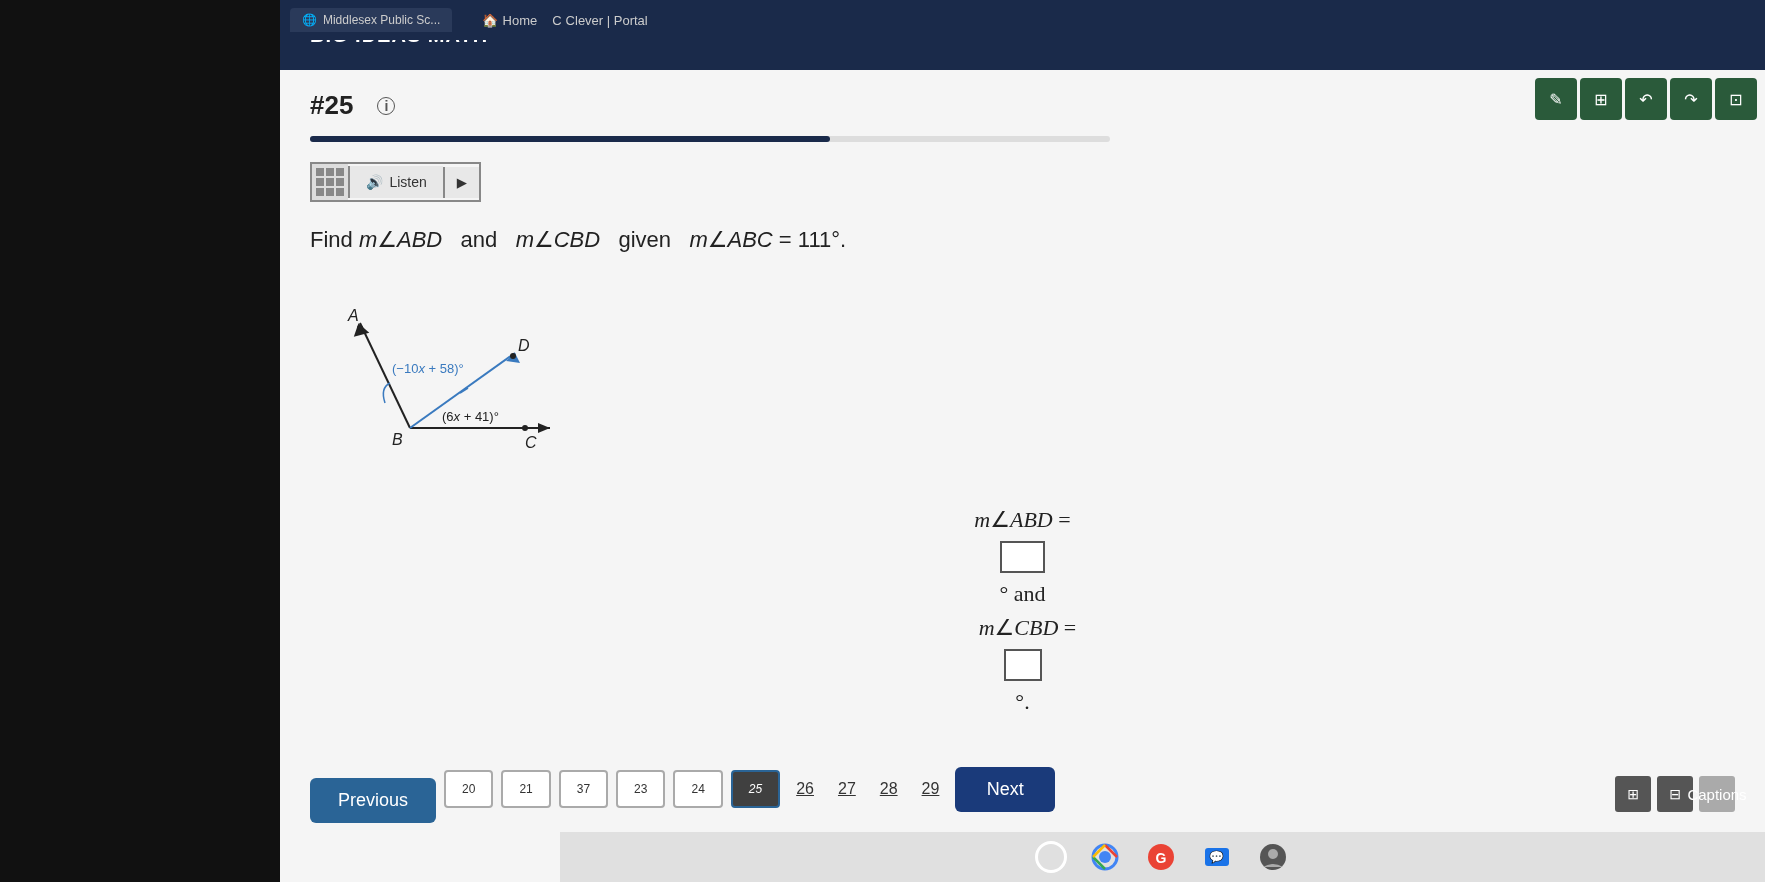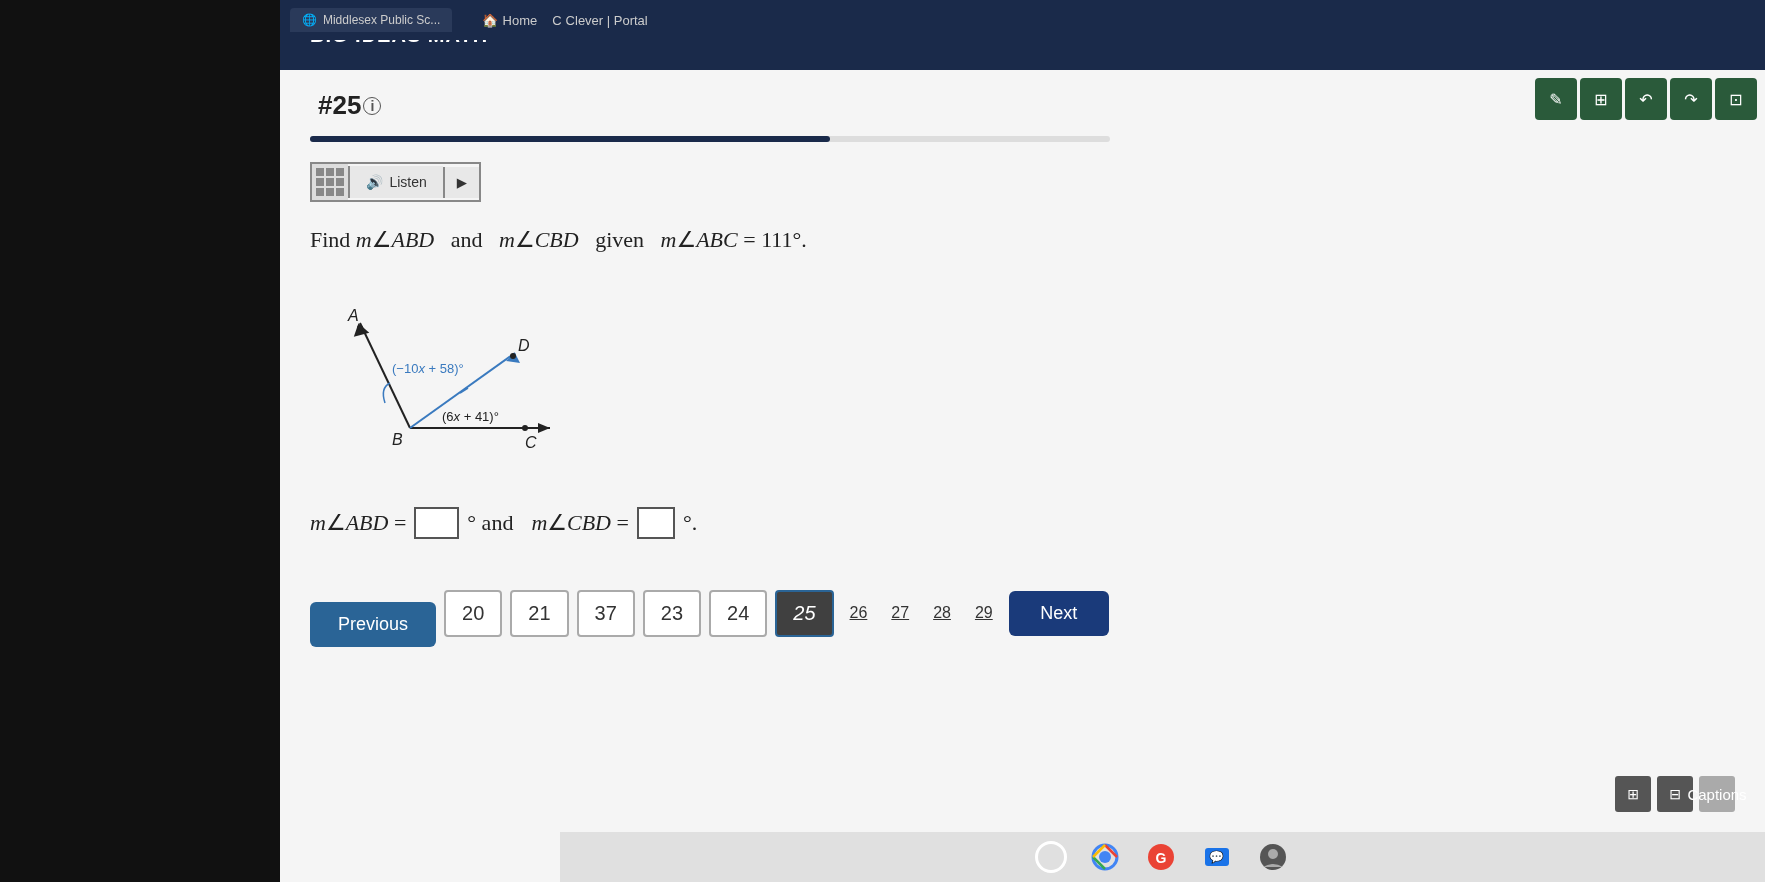--- a/index.html
+++ b/index.html
@@ -123,22 +123,21 @@
     }
 
     
     .question-number {
       font-size: 26px;
       font-weight: bold;
       color: #222;
       margin-bottom: 15px;
       display: flex;
       align-items: center;
-      gap: 2px;
-      margin-left: 8px;
+      gap: 24px;
     }
 
     .info-icon {
       font-size: 14px;
       color: #555;
       border: 1px solid #555;
       border-radius: 50%;
       width: 18px;
       height: 18px;
       display: flex;
@@ -212,38 +211,39 @@
       align-items: center;
       justify-content: center;
       color: #333;
     }
 
     
     .problem-text {
       font-size: 22px;
       color: #222;
       margin-bottom: 20px;
-      font-family: Liberation Serif, serif;
+      font-family: Liberation Sans, sans-serif;
     }
 
     
     .diagram-area {
       margin: 10px 0 30px 20px;
     }
 
     
     .answer-area {
       font-size: 22px;
       color: #222;
       margin-bottom: 40px;
       font-family: 'Times New Roman', Times, serif;
       display: flex;
       align-items: center;
       gap: 8px;
       flex-wrap: wrap;
+      flex-direction: column;
     }
 
     .answer-box {
       width: 45px;
       height: 32px;
       border: 2px solid #555;
       display: inline-block;
       vertical-align: middle;
     }
 
@@ -266,21 +266,21 @@
       cursor: pointer;
       min-width: 120px;
       margin-top: 23px;
     }
 
     .page-btn {
       background: white;
       color: #333;
       border: 2px solid #aaa;
       padding: 10px 16px;
-      font-size: 20px;
+      font-size: 12px;
       border-radius: 4px;
       cursor: pointer;
       min-width: 44px;
       text-align: center;
     }
 
     .page-btn.active {
       background: #404040;
       color: white;
       border-color: #2a6496;

